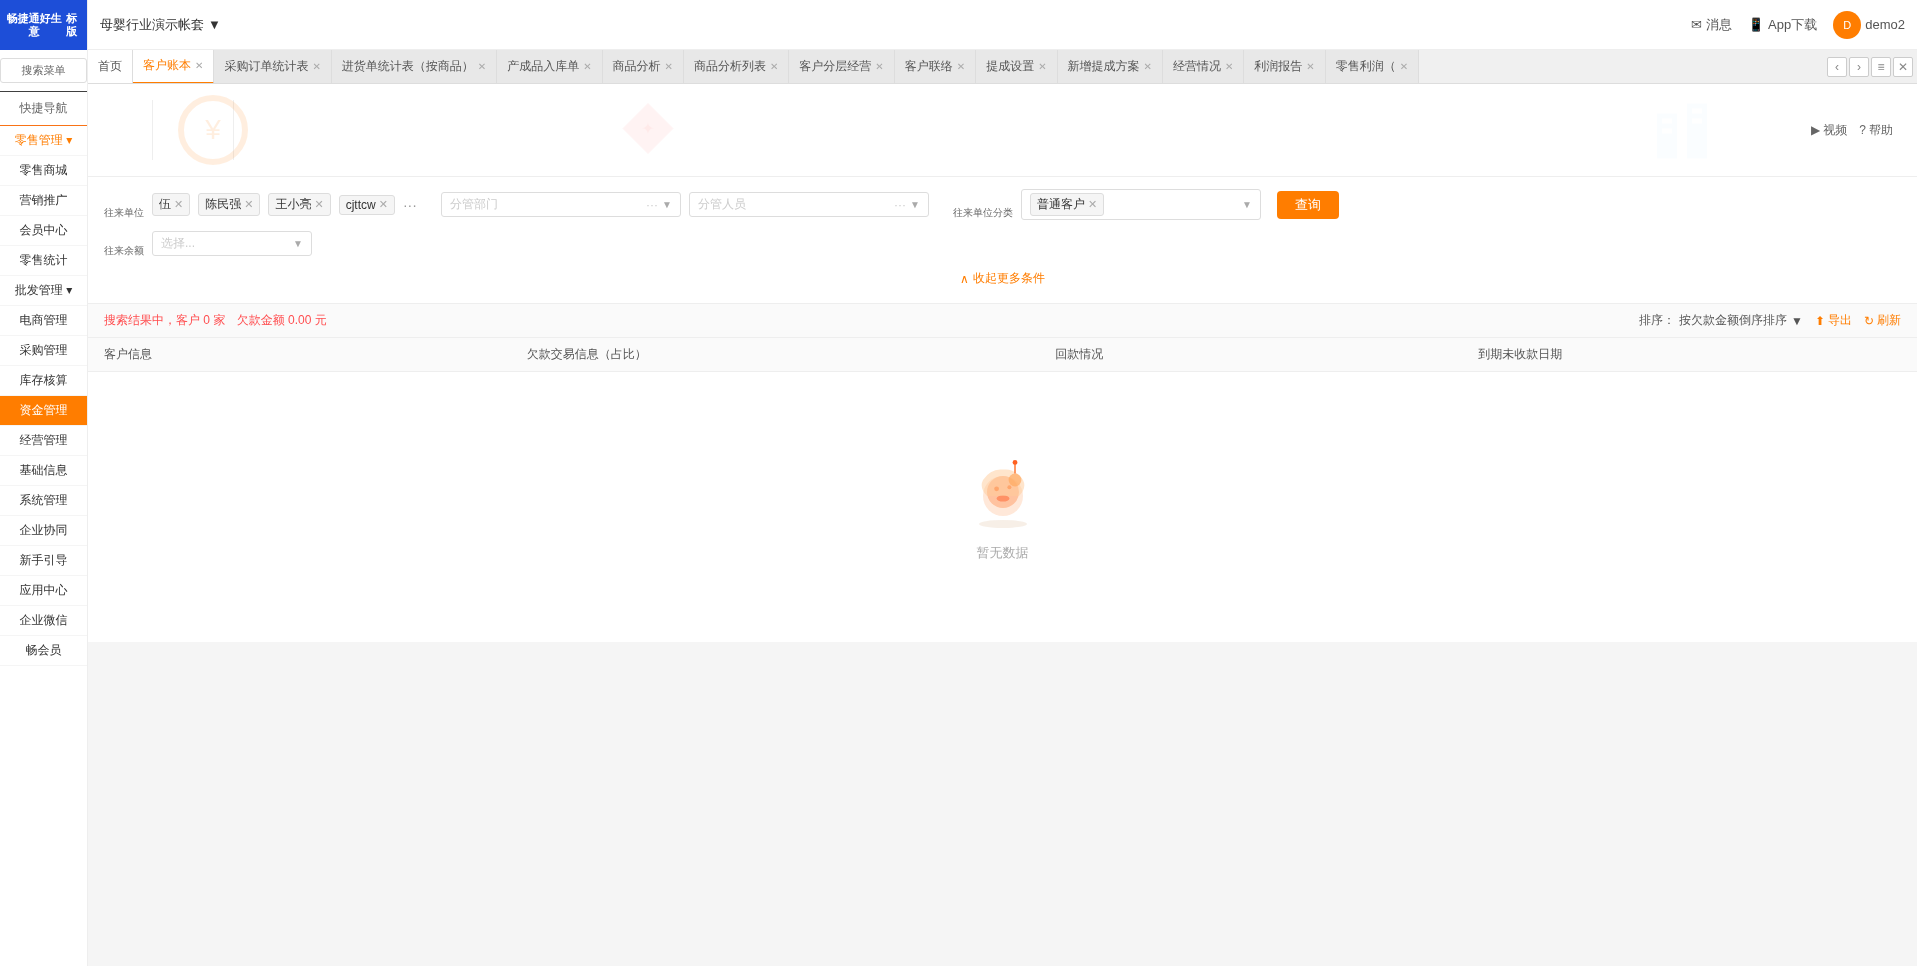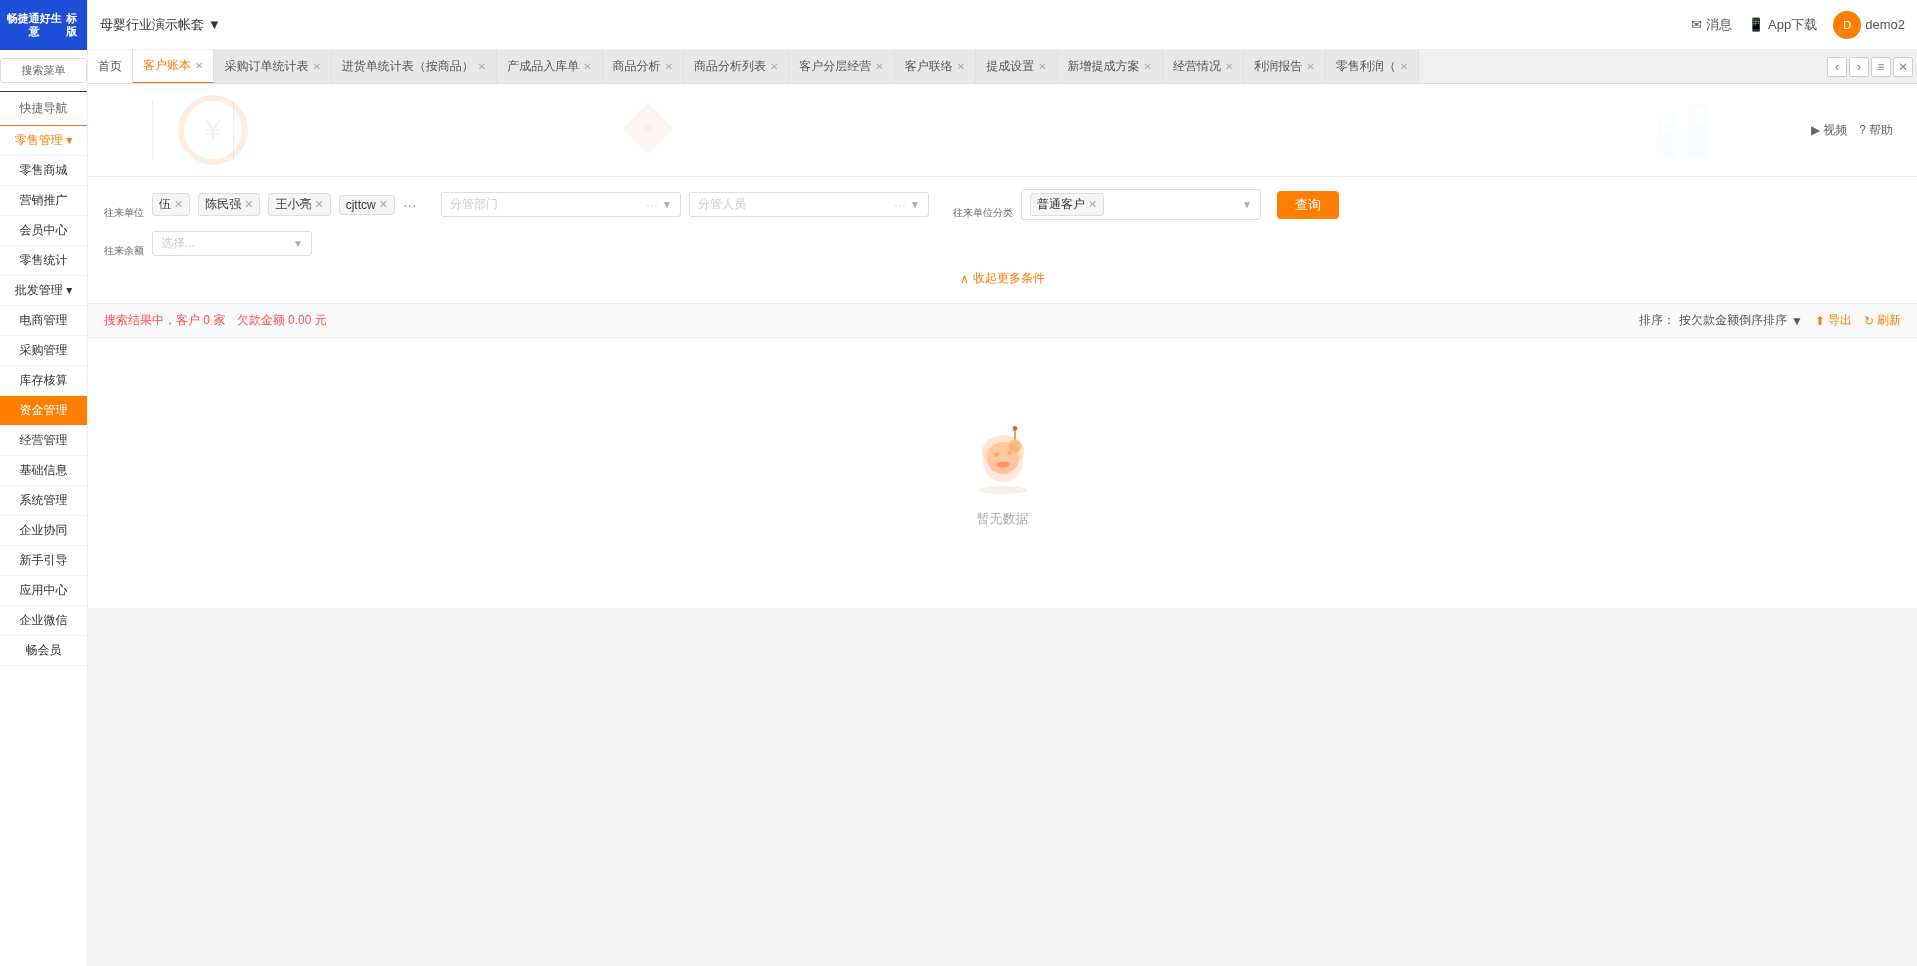--- a/index.html
+++ b/index.html
@@ -350,20 +350,26 @@
           <span>导出</span>
         </div>
         <div class="results-action-btn">
           <span>↻</span>
           <span>刷新</span>
         </div>
       </div>
     </div>
 
     <div class="table-section">
+      <div class="table-header">
+        <div class="table-col table-col-1">客户信息</div>
+        <div class="table-col table-col-2">欠款交易信息（占比）</div>
+        <div class="table-col table-col-3">回款情况</div>
+        <div class="table-col table-col-4">到期未收款日期</div>
+      </div>
 
       <div class="empty-state">
         <svg class="empty-icon" viewBox="0 0 100 100" xmlns="http://www.w3.org/2000/svg">
           <ellipse cx="50" cy="90" rx="30" ry="5" fill="#f0e0d0" opacity="0.5"></ellipse>
           <circle cx="50" cy="55" r="25" fill="#ffd8c0" opacity="0.6"></circle>
           <circle cx="50" cy="50" r="20" fill="#ffb890" opacity="0.8"></circle>
           <circle cx="42" cy="46" r="3" fill="#ff8040"></circle>
           <circle cx="58" cy="44" r="2.5" fill="#ff8040"></circle>
           <ellipse cx="50" cy="58" rx="8" ry="4" fill="#ff7040" opacity="0.6"></ellipse>
           <path d="M30 55 Q20 45 25 35 Q35 20 50 22 Q65 20 75 35 Q80 45 70 55" fill="#ffcc99" opacity="0.5"></path>

